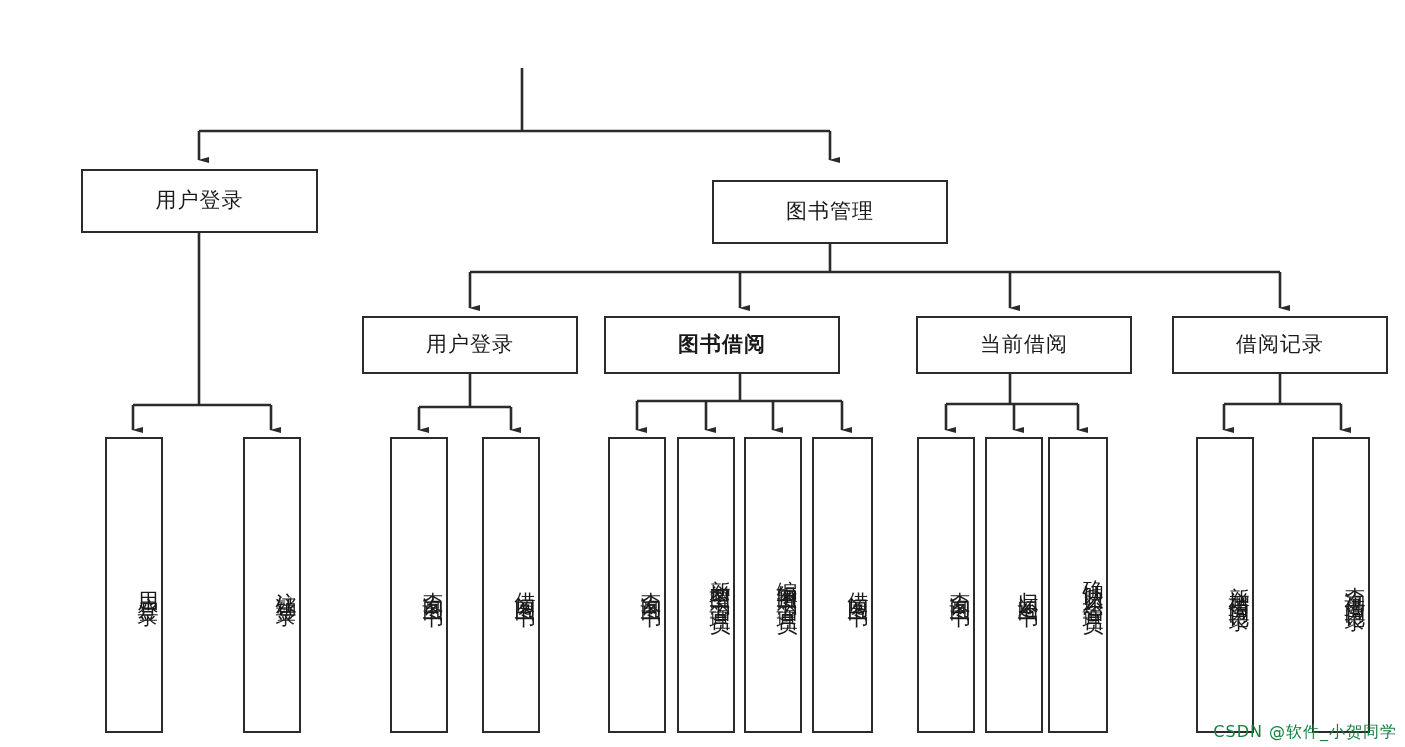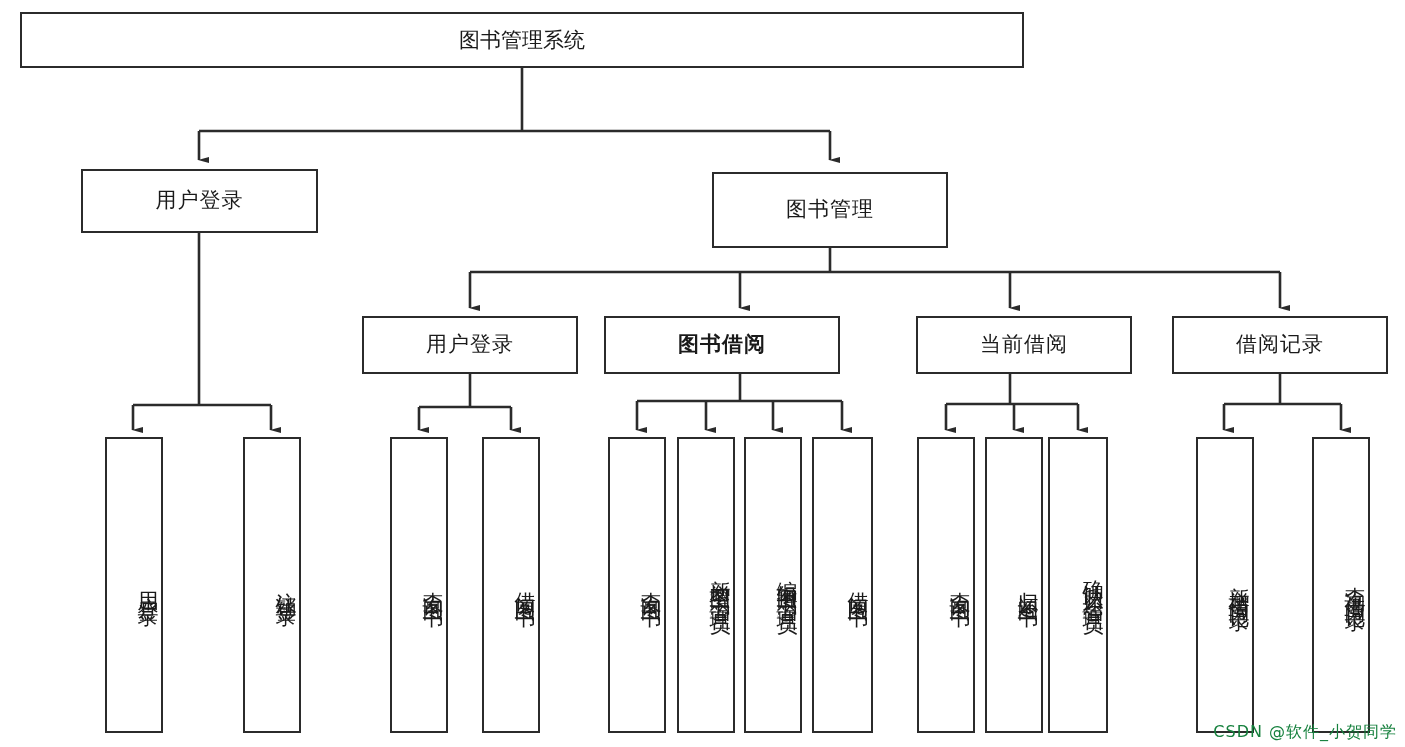--- a/index.html
+++ b/index.html
@@ -64,28 +64,25 @@
       <path d="M1014,404 L1014,430" marker-end="url(#arrow)"></path>
       <path d="M1078,404 L1078,430" marker-end="url(#arrow)"></path>
 
       <path d="M1280,374 L1280,404"></path>
       <path d="M1224,404 L1341,404"></path>
       <path d="M1224,404 L1224,430" marker-end="url(#arrow)"></path>
       <path d="M1341,404 L1341,430" marker-end="url(#arrow)"></path>
     </g>
   </svg>
 
-  <div class="node root" style="left:20px;top:12px;width:1004px;height:56px;">
-    <span>图书管理系统</span>
-  </div>
 
   <div class="node h" style="left:81px;top:169px;width:237px;height:64px;">
     <span>用户登录</span>
   </div>
-  <div class="node h" style="left:712px;top:172px;width:236px;height:76px;">
+  <div class="node h" style="left:712px;top:180px;width:236px;height:64px;">
     <span>图书管理</span>
   </div>
 
   <div class="node h" style="left:362px;top:316px;width:216px;height:58px;">
     <span>用户登录</span>
   </div>
   <div class="node h" style="left:604px;top:316px;width:236px;height:58px;font-weight:bold;">
     <span>图书借阅</span>
   </div>
   <div class="node h" style="left:902px;top:316px;width:216px;height:58px;margin-left:14px;">

